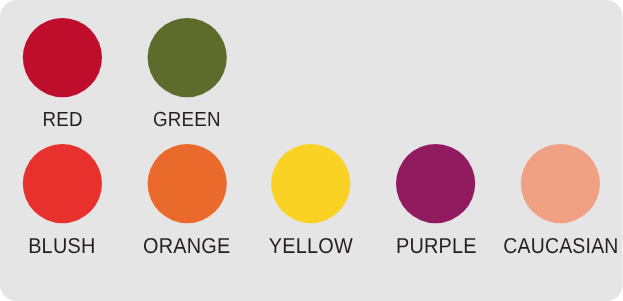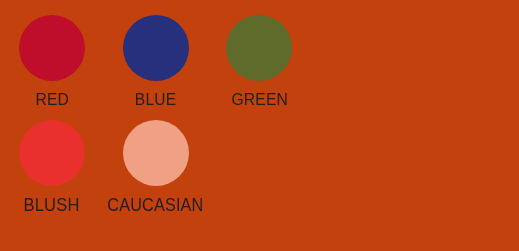--- a/index.html
+++ b/index.html
@@ -75,52 +75,60 @@
     font-size: 18px;
   }
   .cell-caucasian .swatch-label {
     font-size: 17px;
     transform: scaleX(0.9);
   }
 </style>
 </head>
 <body>
 
-<div id="palette-board" style="background: #c2410c;">
+<div id="palette-board" style="background: #e5e5e5; border-radius: 14px;">
 
   <div class="swatch-row" id="swatch-row-top">
 
     <div class="swatch-cell cell-red">
       <div class="swatch-disc" style="background-color: rgb(190, 14, 44);"></div>
       <div class="swatch-label" style="color: rgb(35, 31, 32);">RED</div>
     </div>
 
 
 
-    <div class="swatch-cell cell-blue">
-      <div class="swatch-disc" style="background-color: rgb(38, 48, 124);"></div>
-      <div class="swatch-label" style="color: rgb(35, 31, 32);">BLUE</div>
-    </div>
 
     <div class="swatch-cell cell-green">
       <div class="swatch-disc" style="background-color: rgb(95, 107, 42);"></div>
       <div class="swatch-label" style="color: rgb(35, 31, 32);">GREEN</div>
     </div>
 
   </div>
 
   <div class="swatch-row" id="swatch-row-bottom">
 
     <div class="swatch-cell cell-blush">
       <div class="swatch-disc" style="background-color: rgb(232, 49, 44);"></div>
       <div class="swatch-label" style="color: rgb(35, 31, 32);">BLUSH</div>
     </div>
 
+    <div class="swatch-cell cell-orange">
+      <div class="swatch-disc" style="background-color: rgb(233, 106, 43);"></div>
+      <div class="swatch-label" style="color: rgb(35, 31, 32);">ORANGE</div>
+    </div>
 
+    <div class="swatch-cell cell-yellow">
+      <div class="swatch-disc" style="background-color: rgb(250, 210, 36);"></div>
+      <div class="swatch-label" style="color: rgb(35, 31, 32);">YELLOW</div>
+    </div>
 
+    <div class="swatch-cell cell-purple">
+      <div class="swatch-disc" style="background-color: rgb(146, 26, 95);"></div>
+      <div class="swatch-label" style="color: rgb(35, 31, 32);">PURPLE</div>
+    </div>
 
     <div class="swatch-cell cell-caucasian">
       <div class="swatch-disc" style="background-color: rgb(240, 161, 131);"></div>
       <div class="swatch-label" style="color: rgb(35, 31, 32);">CAUCASIAN</div>
     </div>
 
   </div>
 
 </div>
 

